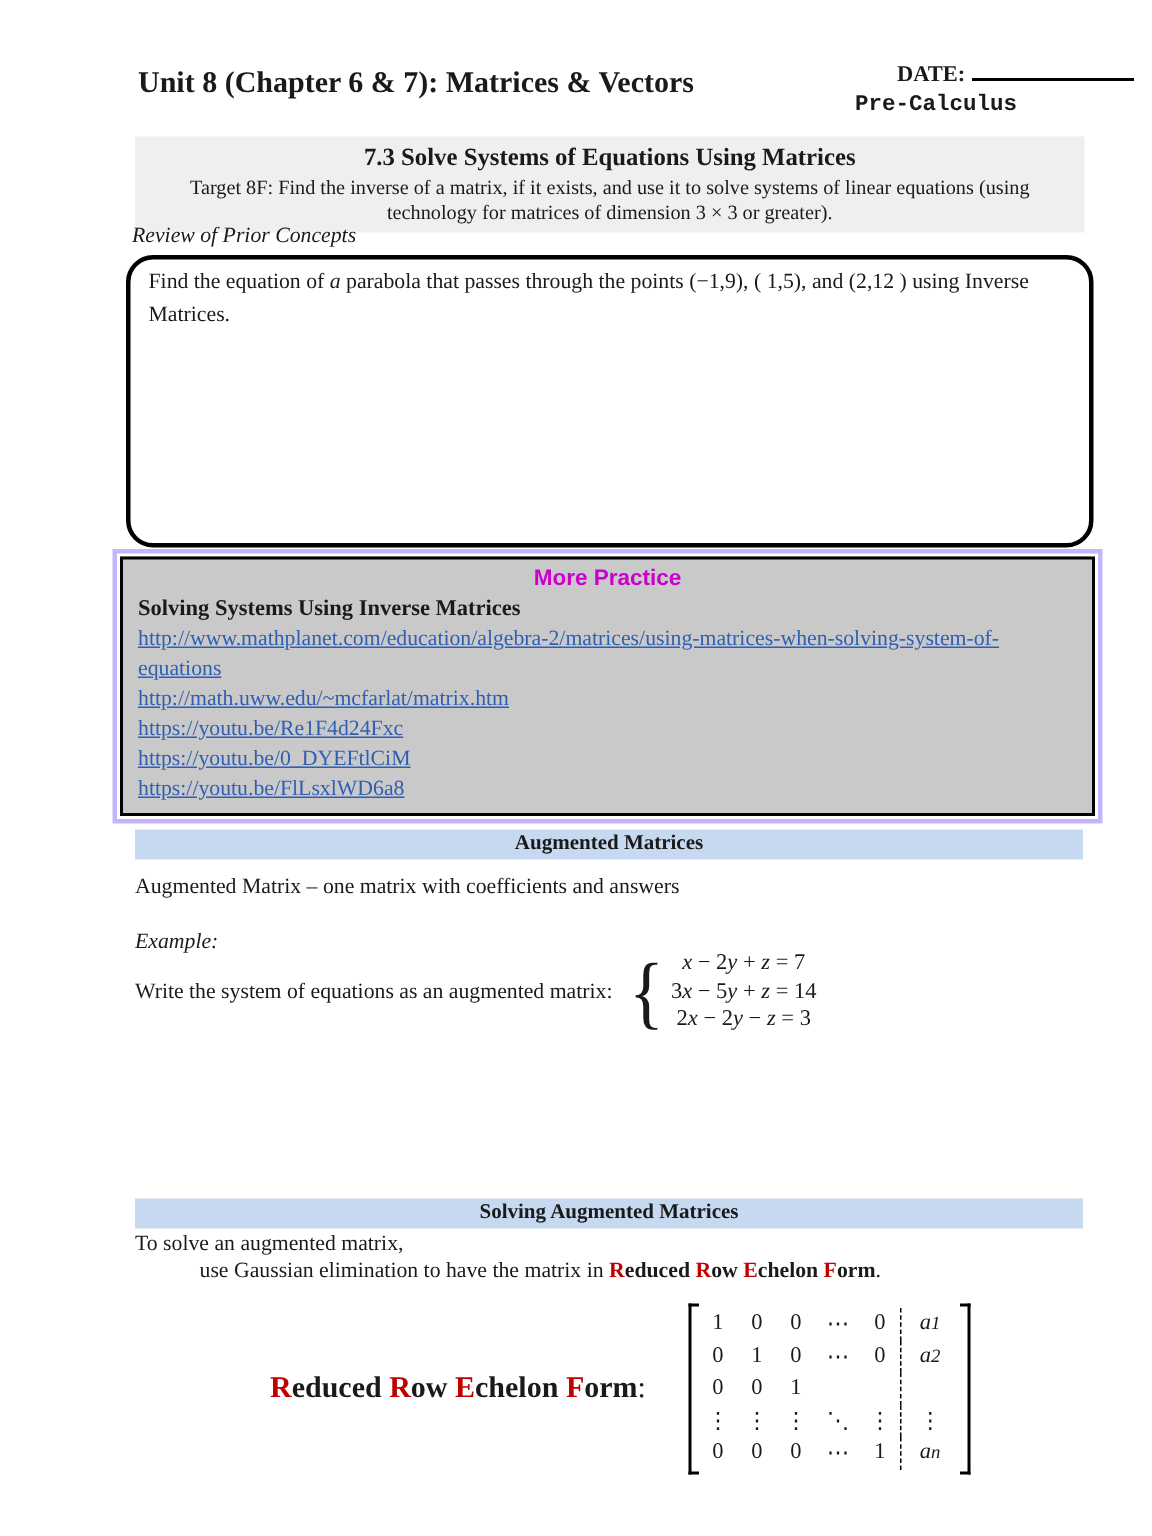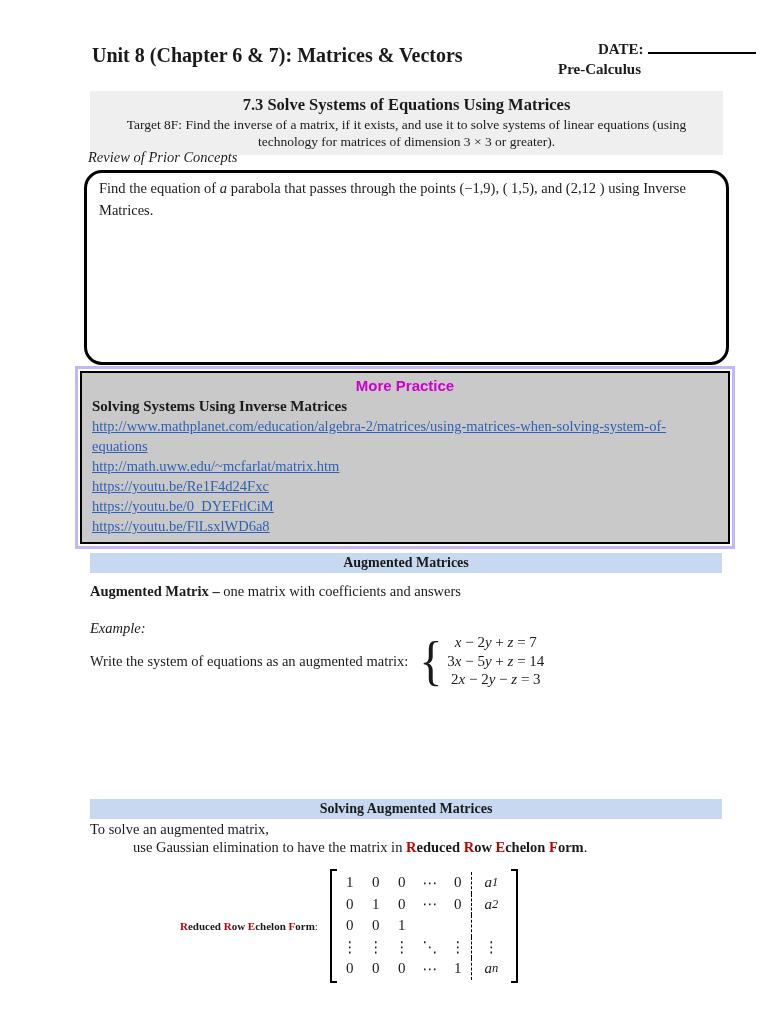--- a/index.html
+++ b/index.html
@@ -1,26 +1,26 @@
 <!DOCTYPE html>
 <html><head>
 <meta charset="utf-8">
 <style>
   * { margin:0; padding:0; box-sizing:border-box; }
   html,body { width:768px; height:1024px; background:#ffffff; }
   body { font-family:"Liberation Serif", serif; color:#1a1a1a; }
   .page { position:relative; width:768px; height:1024px; background:#fff; overflow:hidden; }
 
   .abs { position:absolute; }
-  .b { font-weight:bold; }
+  .b { font-weight:normal; }
 
   .date-line { left:558px; top:40px; font-size:15px; font-weight:bold;margin-left:40px; }
   .date-blank { display:inline-block; width:108px; border-bottom:2px solid #000; height:14px; vertical-align:baseline; margin-left:4px; }
   .unit-line { left:92px; top:44px; font-size:20px; font-weight:bold; }
-  .course-line { left:558px; top:61px; font-size:15px; font-weight:bold; }
+  .course-line { left:570px; top:61px; font-size:15px; font-weight:bold;font-family:Liberation Mono, monospace; }
 
   .title-box { left:90px; top:91px; width:633px; background:#efefef; text-align:center; padding:3px 6px 5px; }
   .title-box .t1 { font-size:16.5px; font-weight:bold; line-height:22px; }
   .title-box .t2 { font-size:13.5px; line-height:17px; }
 
   .review { left:88px; top:149px; font-size:14.5px; font-style:italic; }
 
   .prompt-box { left:84px; top:170px; width:645px; height:195px; border:3px solid #000; border-radius:18px; padding:5px 12px; font-size:14.5px; line-height:1.5; }
 
   .practice-outer { left:75px; top:366px; width:660px; border:3px solid #c4b5fd; padding:2px; background:#fff; }
@@ -40,21 +40,21 @@
   .brace { font-size:54px; font-weight:300; line-height:56px; margin:0 3px 0 10px; transform:scaleX(0.9); }
   .sys-rows { text-align:center; font-size:15px; line-height:18.5px; }
   .sys-rows i, .prompt-box i { font-family:"Liberation Serif", serif; }
 
   .solve1 { left:90px; top:821px; font-size:14.5px; }
   .solve2 { left:133px; top:839px; font-size:14.5px; }
   .rref-word { font-weight:bold; }
   .rref-first { color:#C00000; font-weight:bold; }
 
   .rref-row { left:180px; top:869px; display:flex; align-items:center; }
-  .rref-label { font-size:11px; margin-right:12px; }
+  .rref-label { font-size:20px; margin-right:28px; }
   .matrix { display:flex; align-items:stretch; }
   .bracket { width:7px; }
   .bracket.left  { border:2.5px solid #000; border-right:none; }
   .bracket.right { border:2.5px solid #000; border-left:none; }
   .mgrid { display:grid; grid-template-columns:26px 26px 26px 30px 26px 40px; padding:3px 0; }
   .mcell { height:21.5px; display:flex; align-items:center; justify-content:center; font-size:15px; }
   .mcell.col-last { border-left:1.5px dashed #000; }
 </style>
 </head>
 <body>

